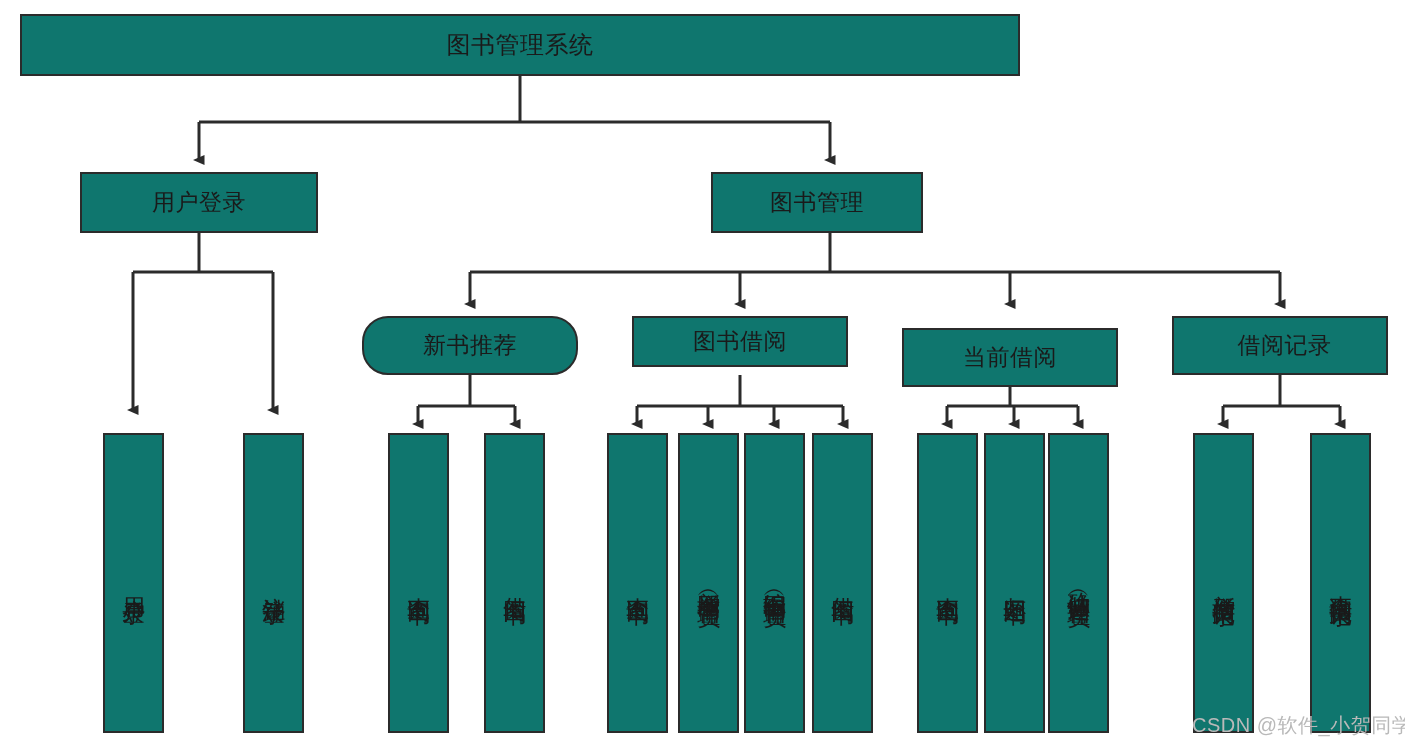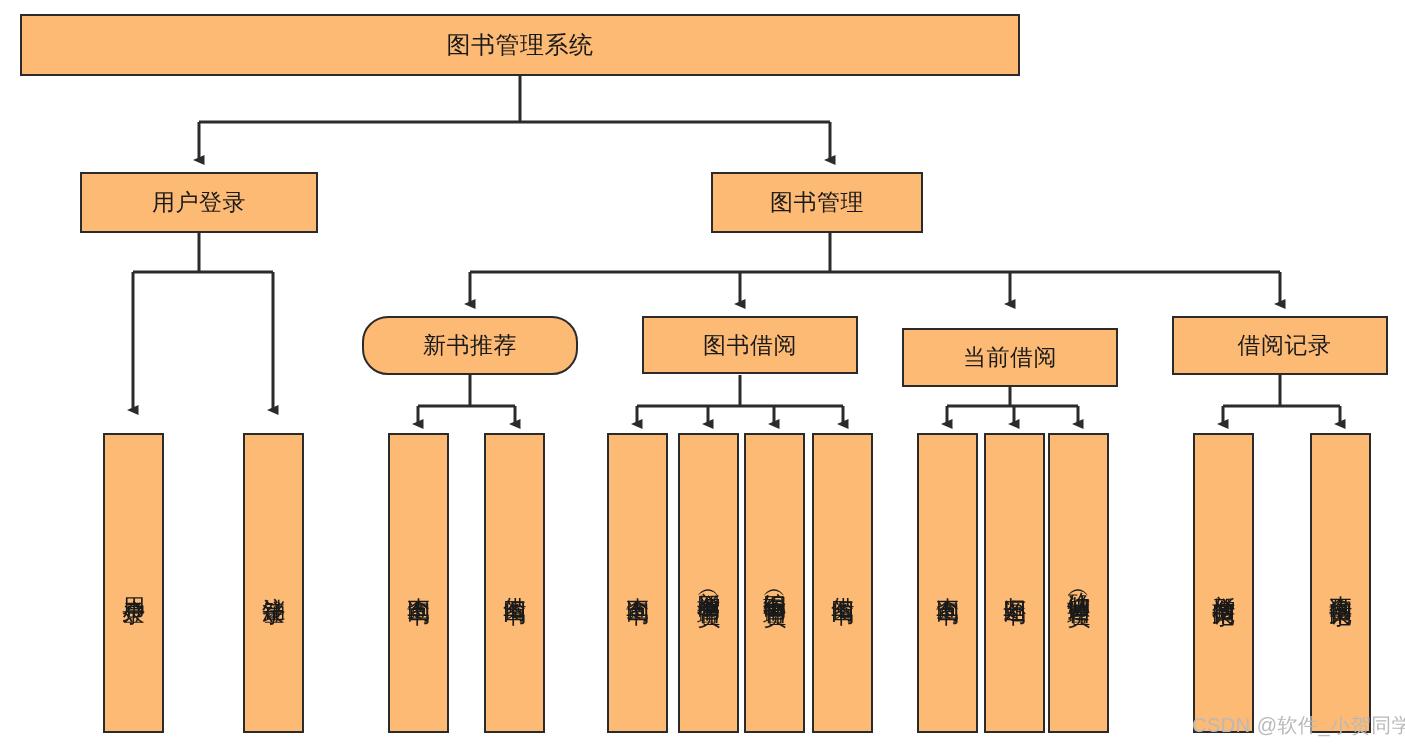--- a/index.html
+++ b/index.html
@@ -21,21 +21,21 @@
     position: absolute;
     left: 0;
     top: 0;
     width: 1405px;
     height: 747px;
     pointer-events: none;
   }
   .node {
     position: absolute;
     box-sizing: border-box;
-    background: #fdba74;
+    background: #0f766e;
     border: 2px solid #2b2b2b;
     display: flex;
     align-items: center;
     justify-content: center;
     color: #1a1a1a;
   }
   .node-h {
     font-size: 23px;
     line-height: 1.15;
     letter-spacing: 0.5px;
@@ -127,21 +127,21 @@
   <div class="node node-h" style="left:80px; top:172px; width:238px; height:61px;">
     <span>用户登录</span>
   </div>
   <div class="node node-h" style="left:711px; top:172px; width:212px; height:61px;">
     <span>图书管理</span>
   </div>
 
   <div class="node node-h" style="left:362px; top:316px; width:216px; height:59px;border-radius:26px;">
     <span>新书推荐</span>
   </div>
-  <div class="node node-h" style="left:632px; top:316px; width:216px; height:58px;margin-left:10px;">
+  <div class="node node-h" style="left:632px; top:316px; width:216px; height:51px;">
     <span>图书借阅</span>
   </div>
   <div class="node node-h" style="left:902px; top:316px; width:216px; height:59px;margin-top:12px;">
     <span>当前借阅</span>
   </div>
   <div class="node node-h" style="left:1172px; top:316px; width:216px; height:59px;padding-left:9px;">
     <span>借阅记录</span>
   </div>
 
   <div class="node node-v" style="left:103px; top:433px; width:61px; height:300px;">

